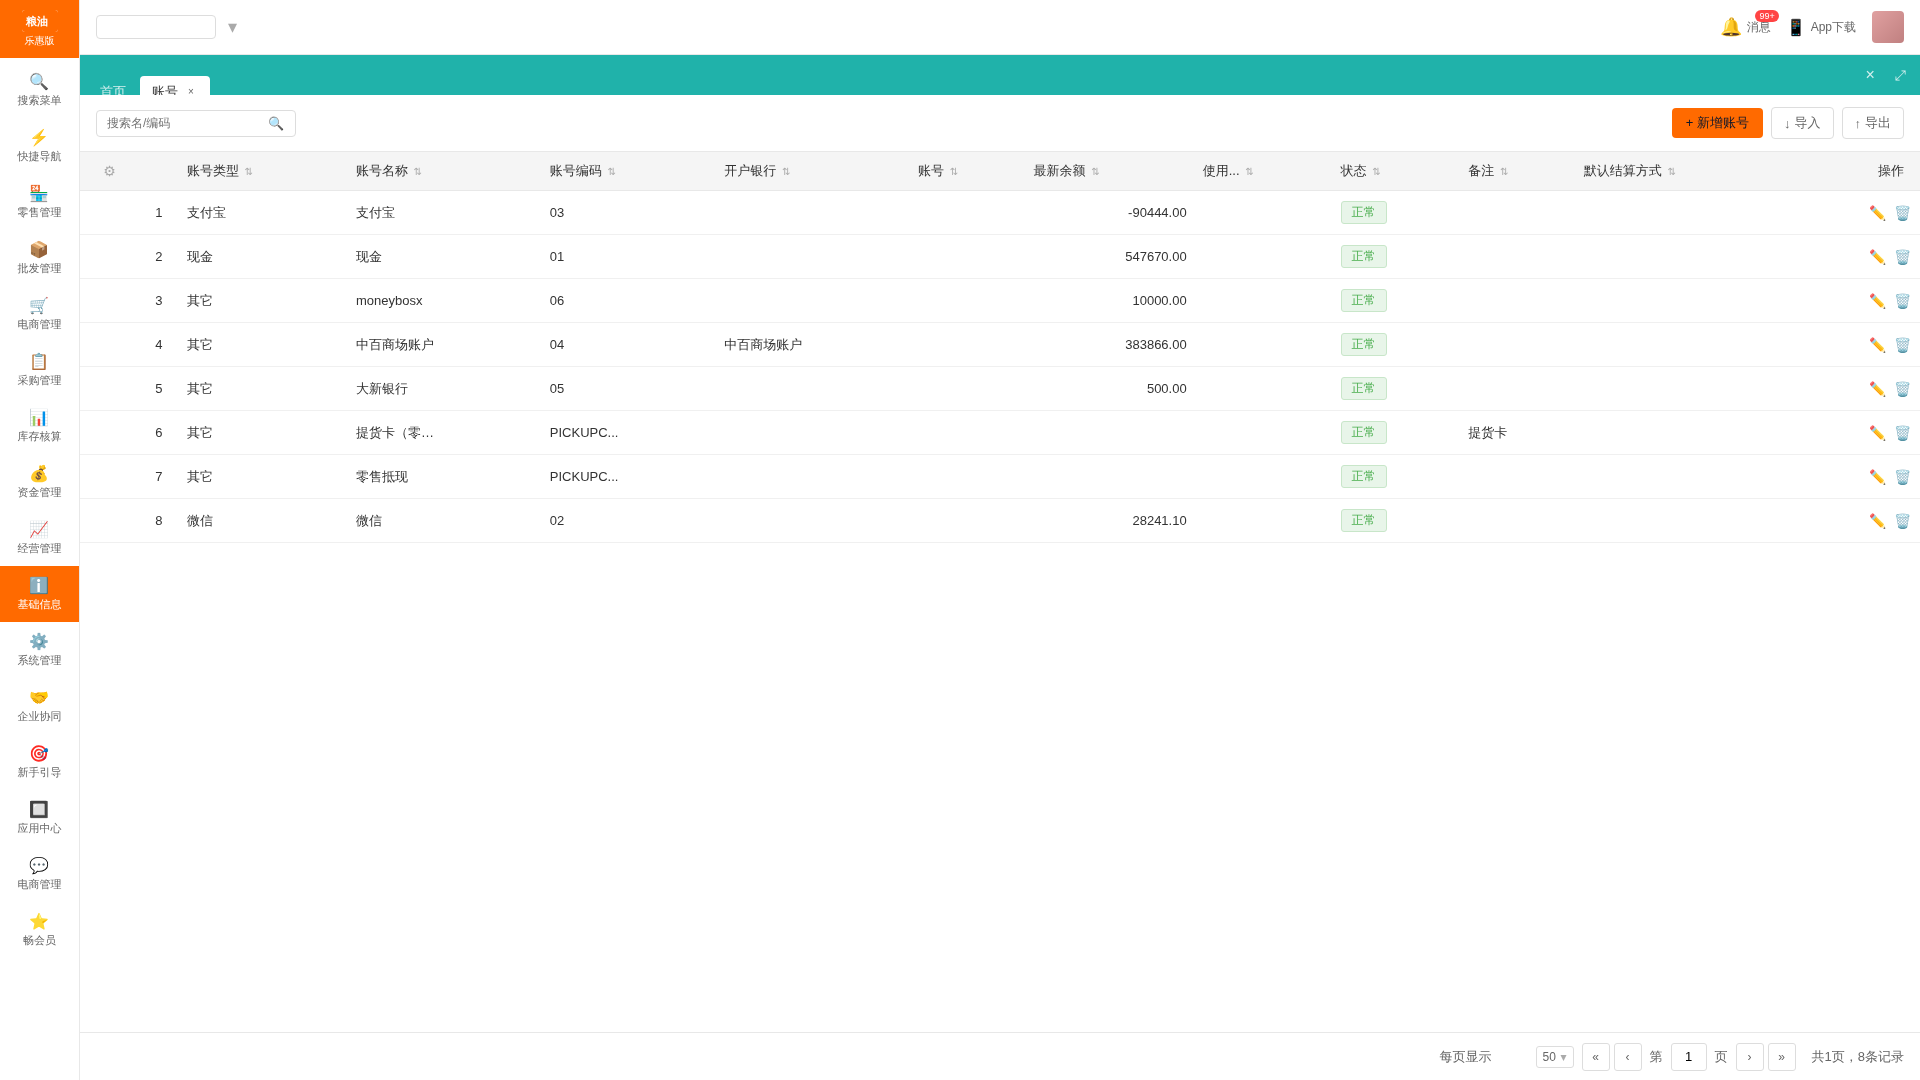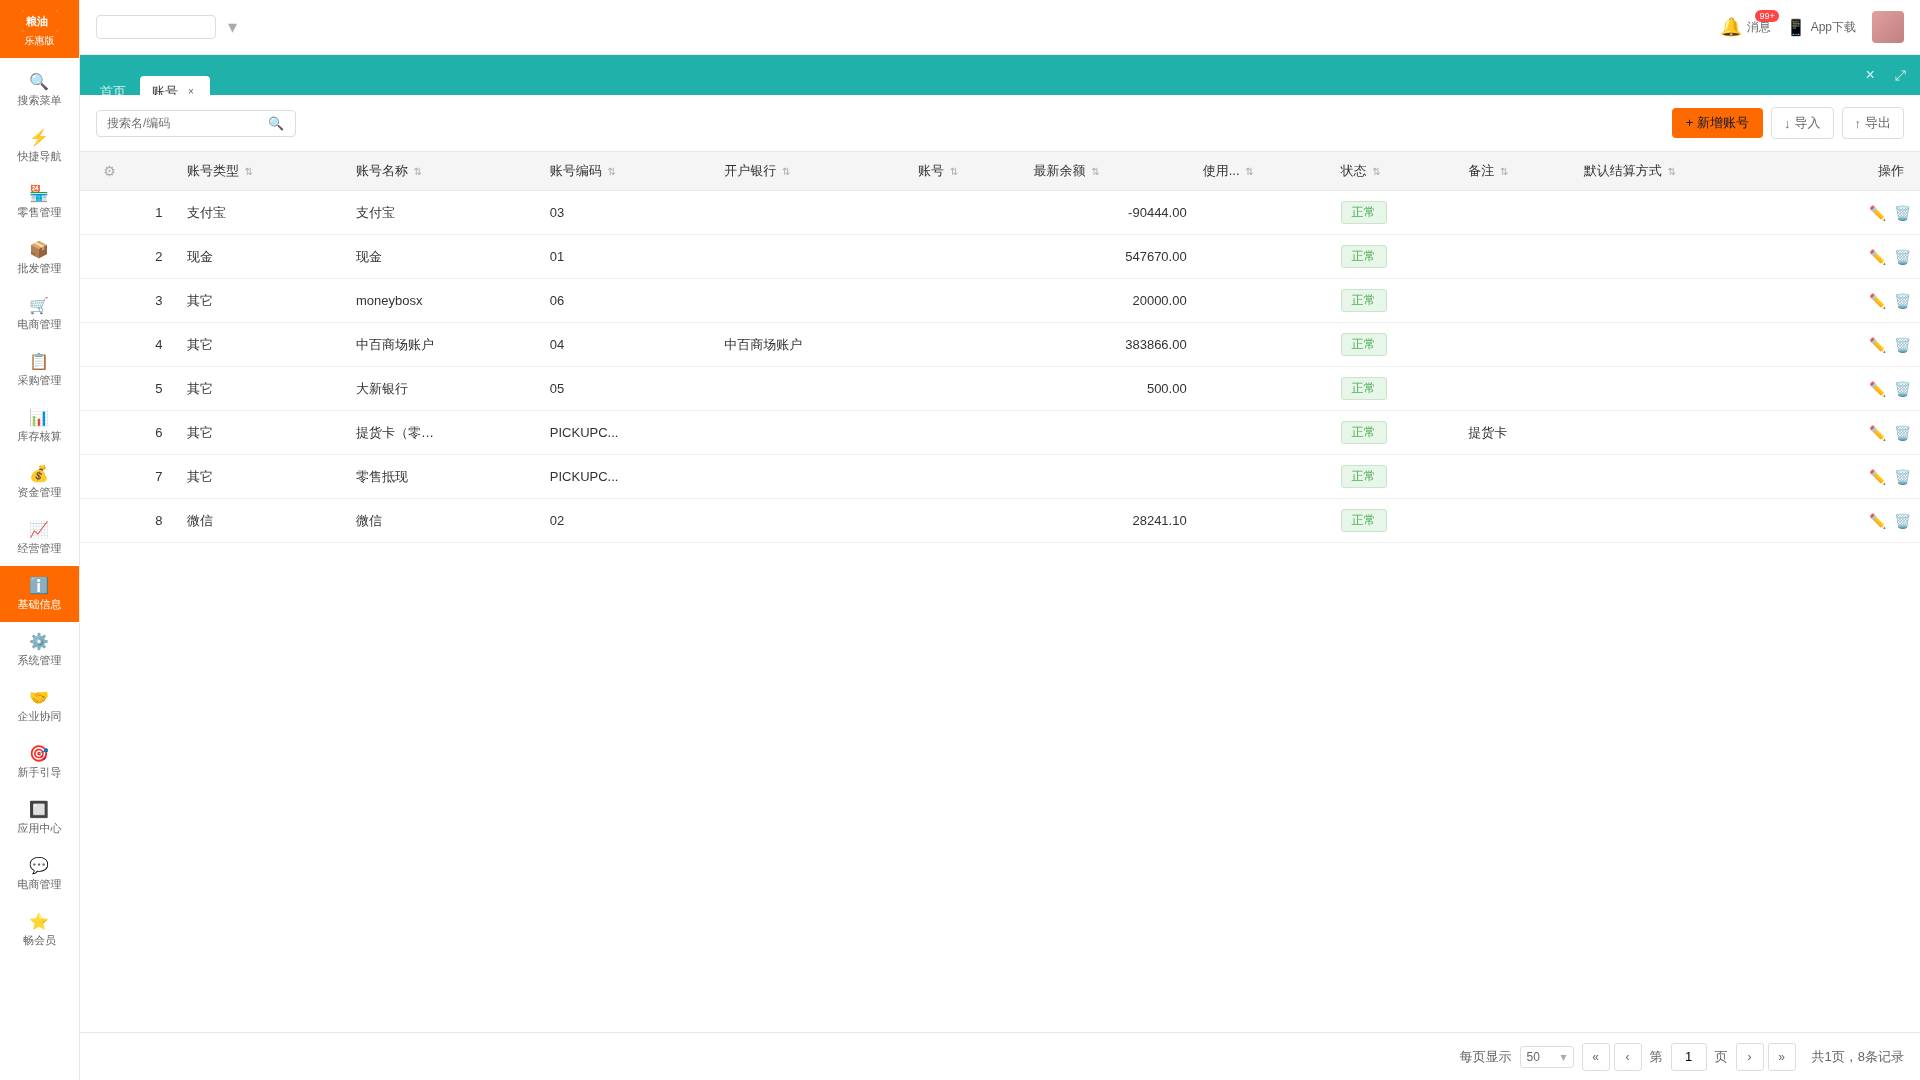--- a/index.html
+++ b/index.html
@@ -323,28 +323,29 @@
       align-items: center;
       justify-content: flex-end;
       padding: 0 16px;
       border-top: 1px solid #e8e8e8;
       gap: 8px;
       font-size: 13px;
       color: #666;
       flex-shrink: 0;
     }
     .page-size-input {
-      width: 54px;
+      width: 38px;
       border: 1px solid #ddd;
       border-radius: 3px;
       padding: 3px 6px;
       font-size: 12px;
       display: flex;
       align-items: center;
       justify-content: space-between;
+      margin-left: 36px;
     }
     .page-nav {
       display: flex;
       align-items: center;
       gap: 4px;
     }
     .page-nav-btn {
       width: 28px;
       height: 28px;
       border: 1px solid #ddd;
@@ -574,21 +575,21 @@
       </td>
     </tr>
             <tr>
       <td class="settings-icon-cell"></td>
       <td class="col-num">3</td>
       <td>其它</td>
       <td>moneybosx</td>
       <td>06</td>
       <td></td>
       <td></td>
-      <td style="text-align:right;">20000.00</td>
+      <td style="text-align:right;">10000.00</td>
       <td></td>
       <td><span class="status-badge">正常</span></td>
       <td></td>
       <td></td>
       <td style="text-align:right;padding-right:8px;">
         <div class="action-btns" style="justify-content:flex-end;">
           <span class="action-btn" title="编辑">✏️</span>
           <span class="action-btn" title="删除">🗑️</span>
         </div>
       </td>

